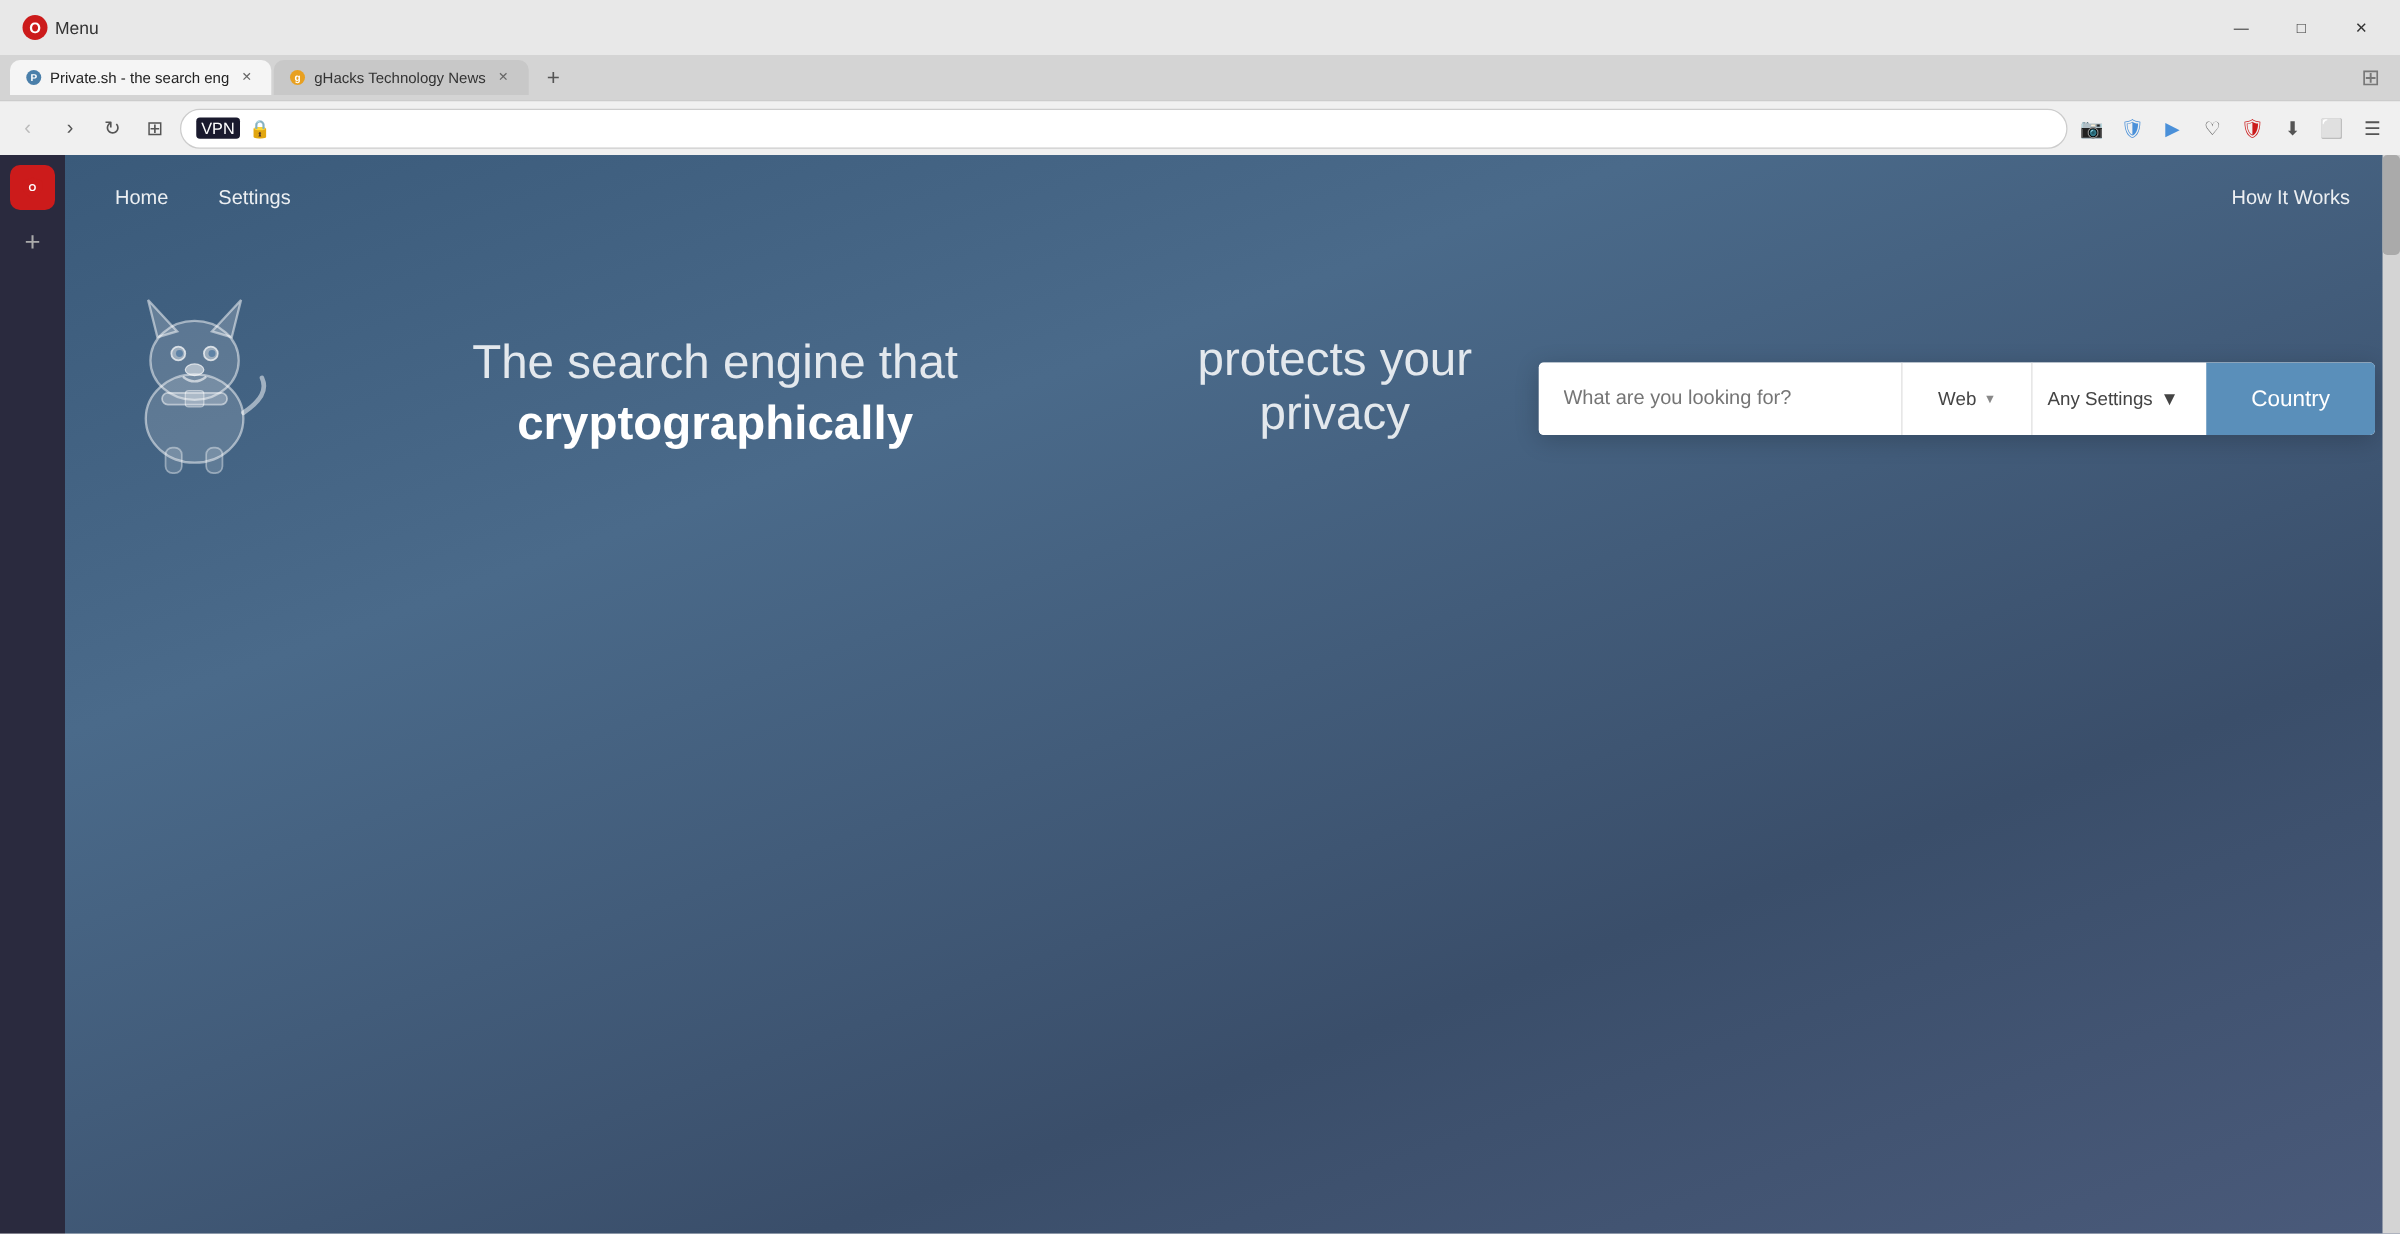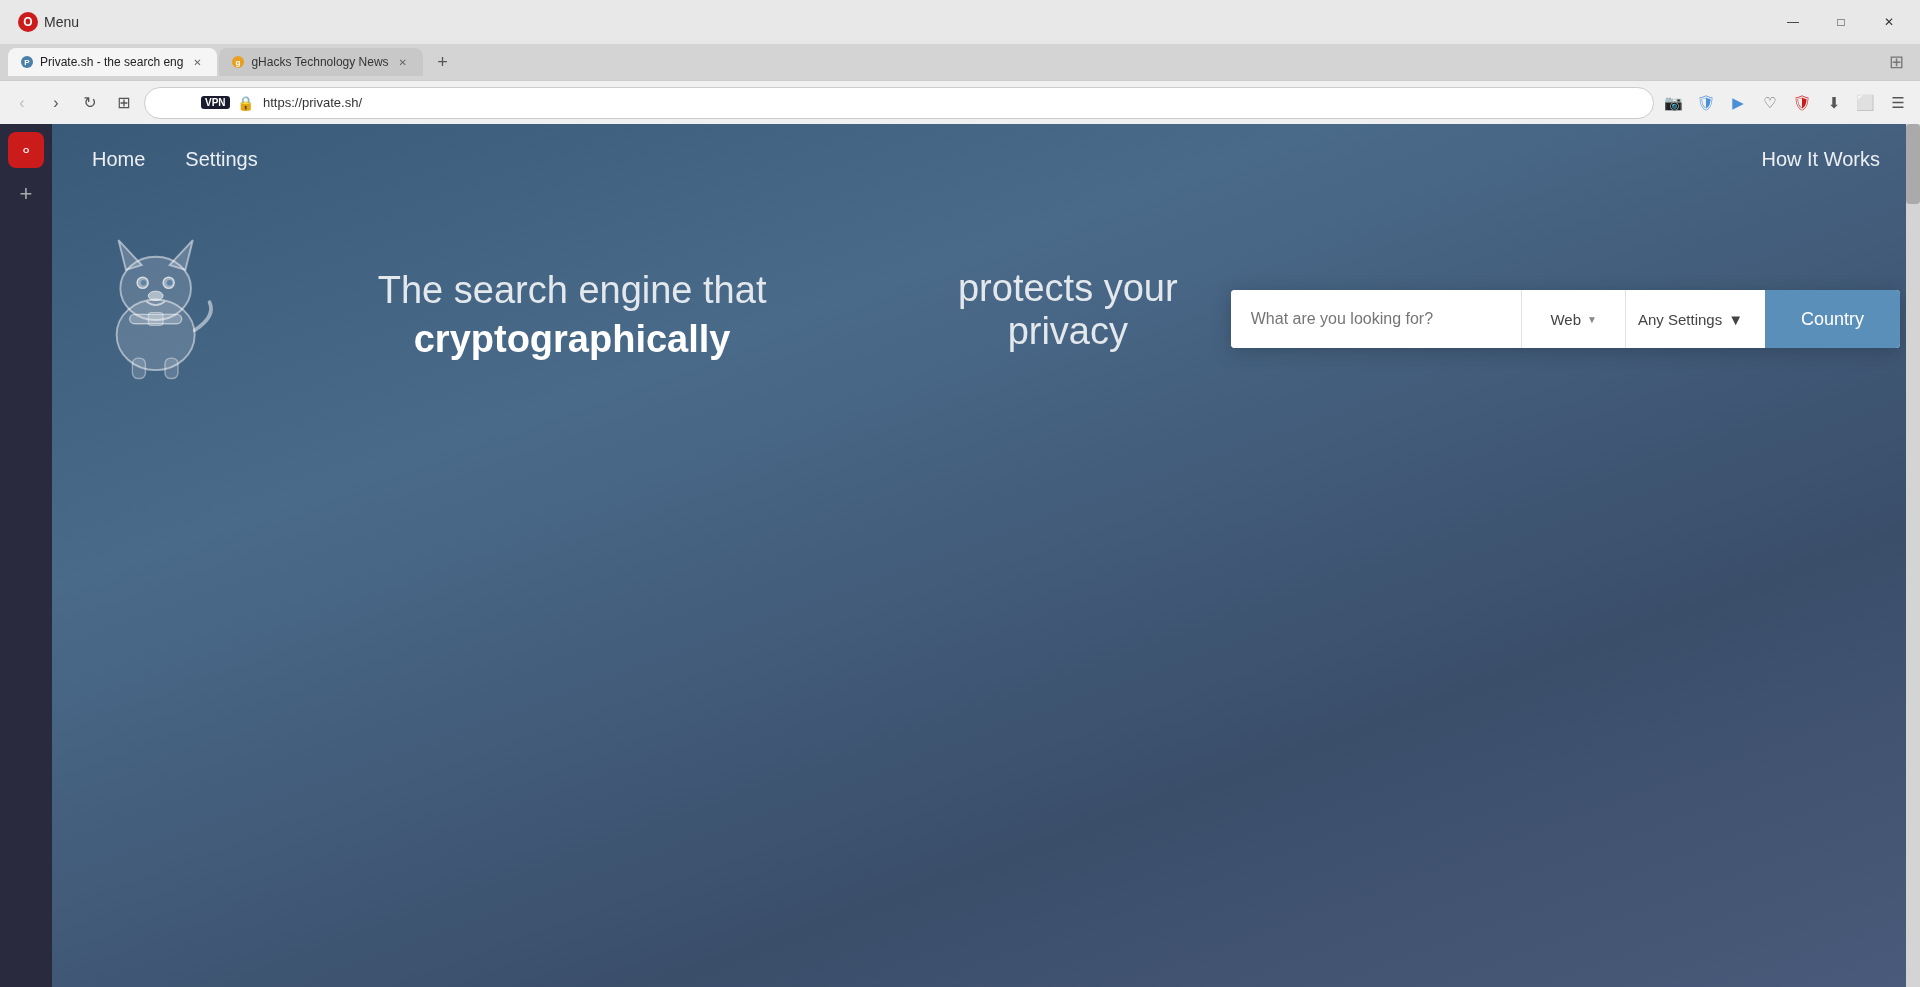--- a/index.html
+++ b/index.html
@@ -142,25 +142,24 @@
       background: white;
       border-radius: 20px;
       padding: 4px 12px;
       gap: 8px;
       border: 1px solid #ccc;
       height: 32px;
     }
     .address-input-container .vpn-badge {
       background: #1a1a2e;
       color: white;
-      font-size: 10px;
-      font-weight: bold;
+      font-size: 13px;
+      font-weight: normal;
       padding: 1px 4px;
       border-radius: 3px;
-      margin-left: 44px;
     }
     .address-input-container .secure-icon {
       color: #4caf50;
       font-size: 14px;
     }
     .address-text {
       font-size: 13px;
       color: #333;
       flex: 1;
     }
@@ -227,21 +226,21 @@
       height: 70px;
       position: relative;
       z-index: 10;
     }
     .site-nav-left {
       display: flex;
       gap: 40px;
     }
     .site-nav-link {
       color: rgba(255,255,255,0.9);
-      font-size: 20px;
+      font-size: 16px;
       text-decoration: none;
       cursor: pointer;
       font-weight: 400;
     }
     .site-nav-right {
       position: absolute;
       right: 40px;
     }
 
     
@@ -421,21 +420,20 @@
 
   <div class="address-bar">
     <div class="nav-btn disabled">‹</div>
     <div class="nav-btn">›</div>
     <div class="nav-btn">↻</div>
     <div class="nav-btn">⊞</div>
 
     <div class="address-input-container">
       <span class="vpn-badge">VPN</span>
       <span class="secure-icon">🔒</span>
-      <span class="address-text">https://private.sh/</span>
     </div>
 
     <div class="toolbar-icons">
       <div class="toolbar-icon">📷</div>
       <div class="toolbar-icon" style="color:#4a90d9;">🛡</div>
       <div class="toolbar-icon" style="color:#4a90d9;">▶</div>
       <div class="toolbar-icon">♡</div>
       <div class="toolbar-icon" style="color:#cc1b1b;">🛡</div>
       <div class="toolbar-icon">⬇</div>
       <div class="toolbar-icon">⬜</div>

